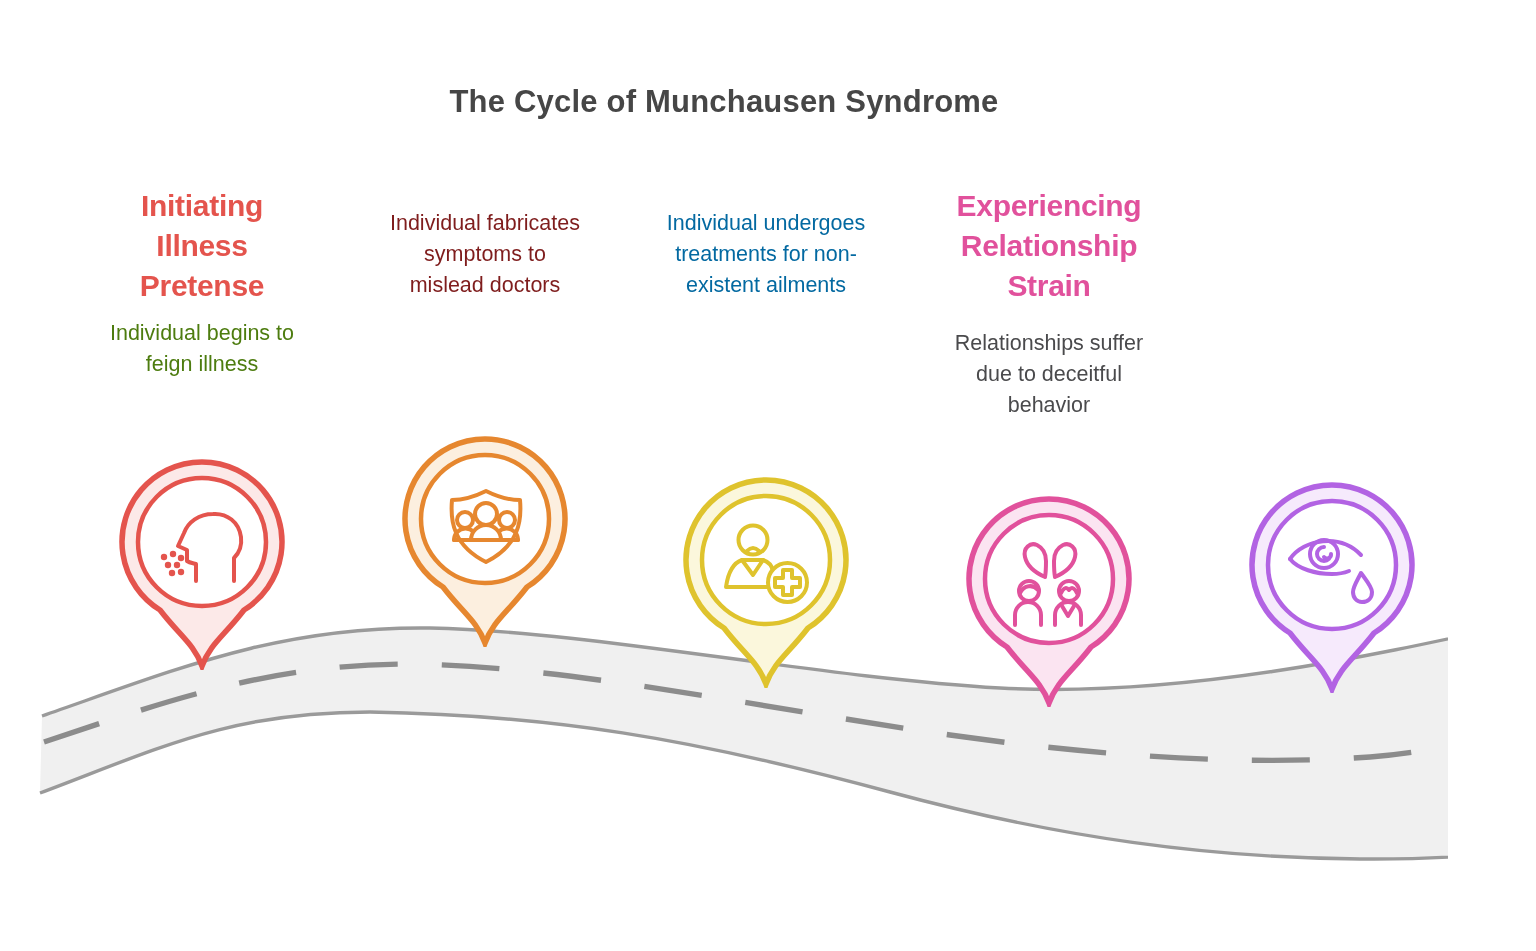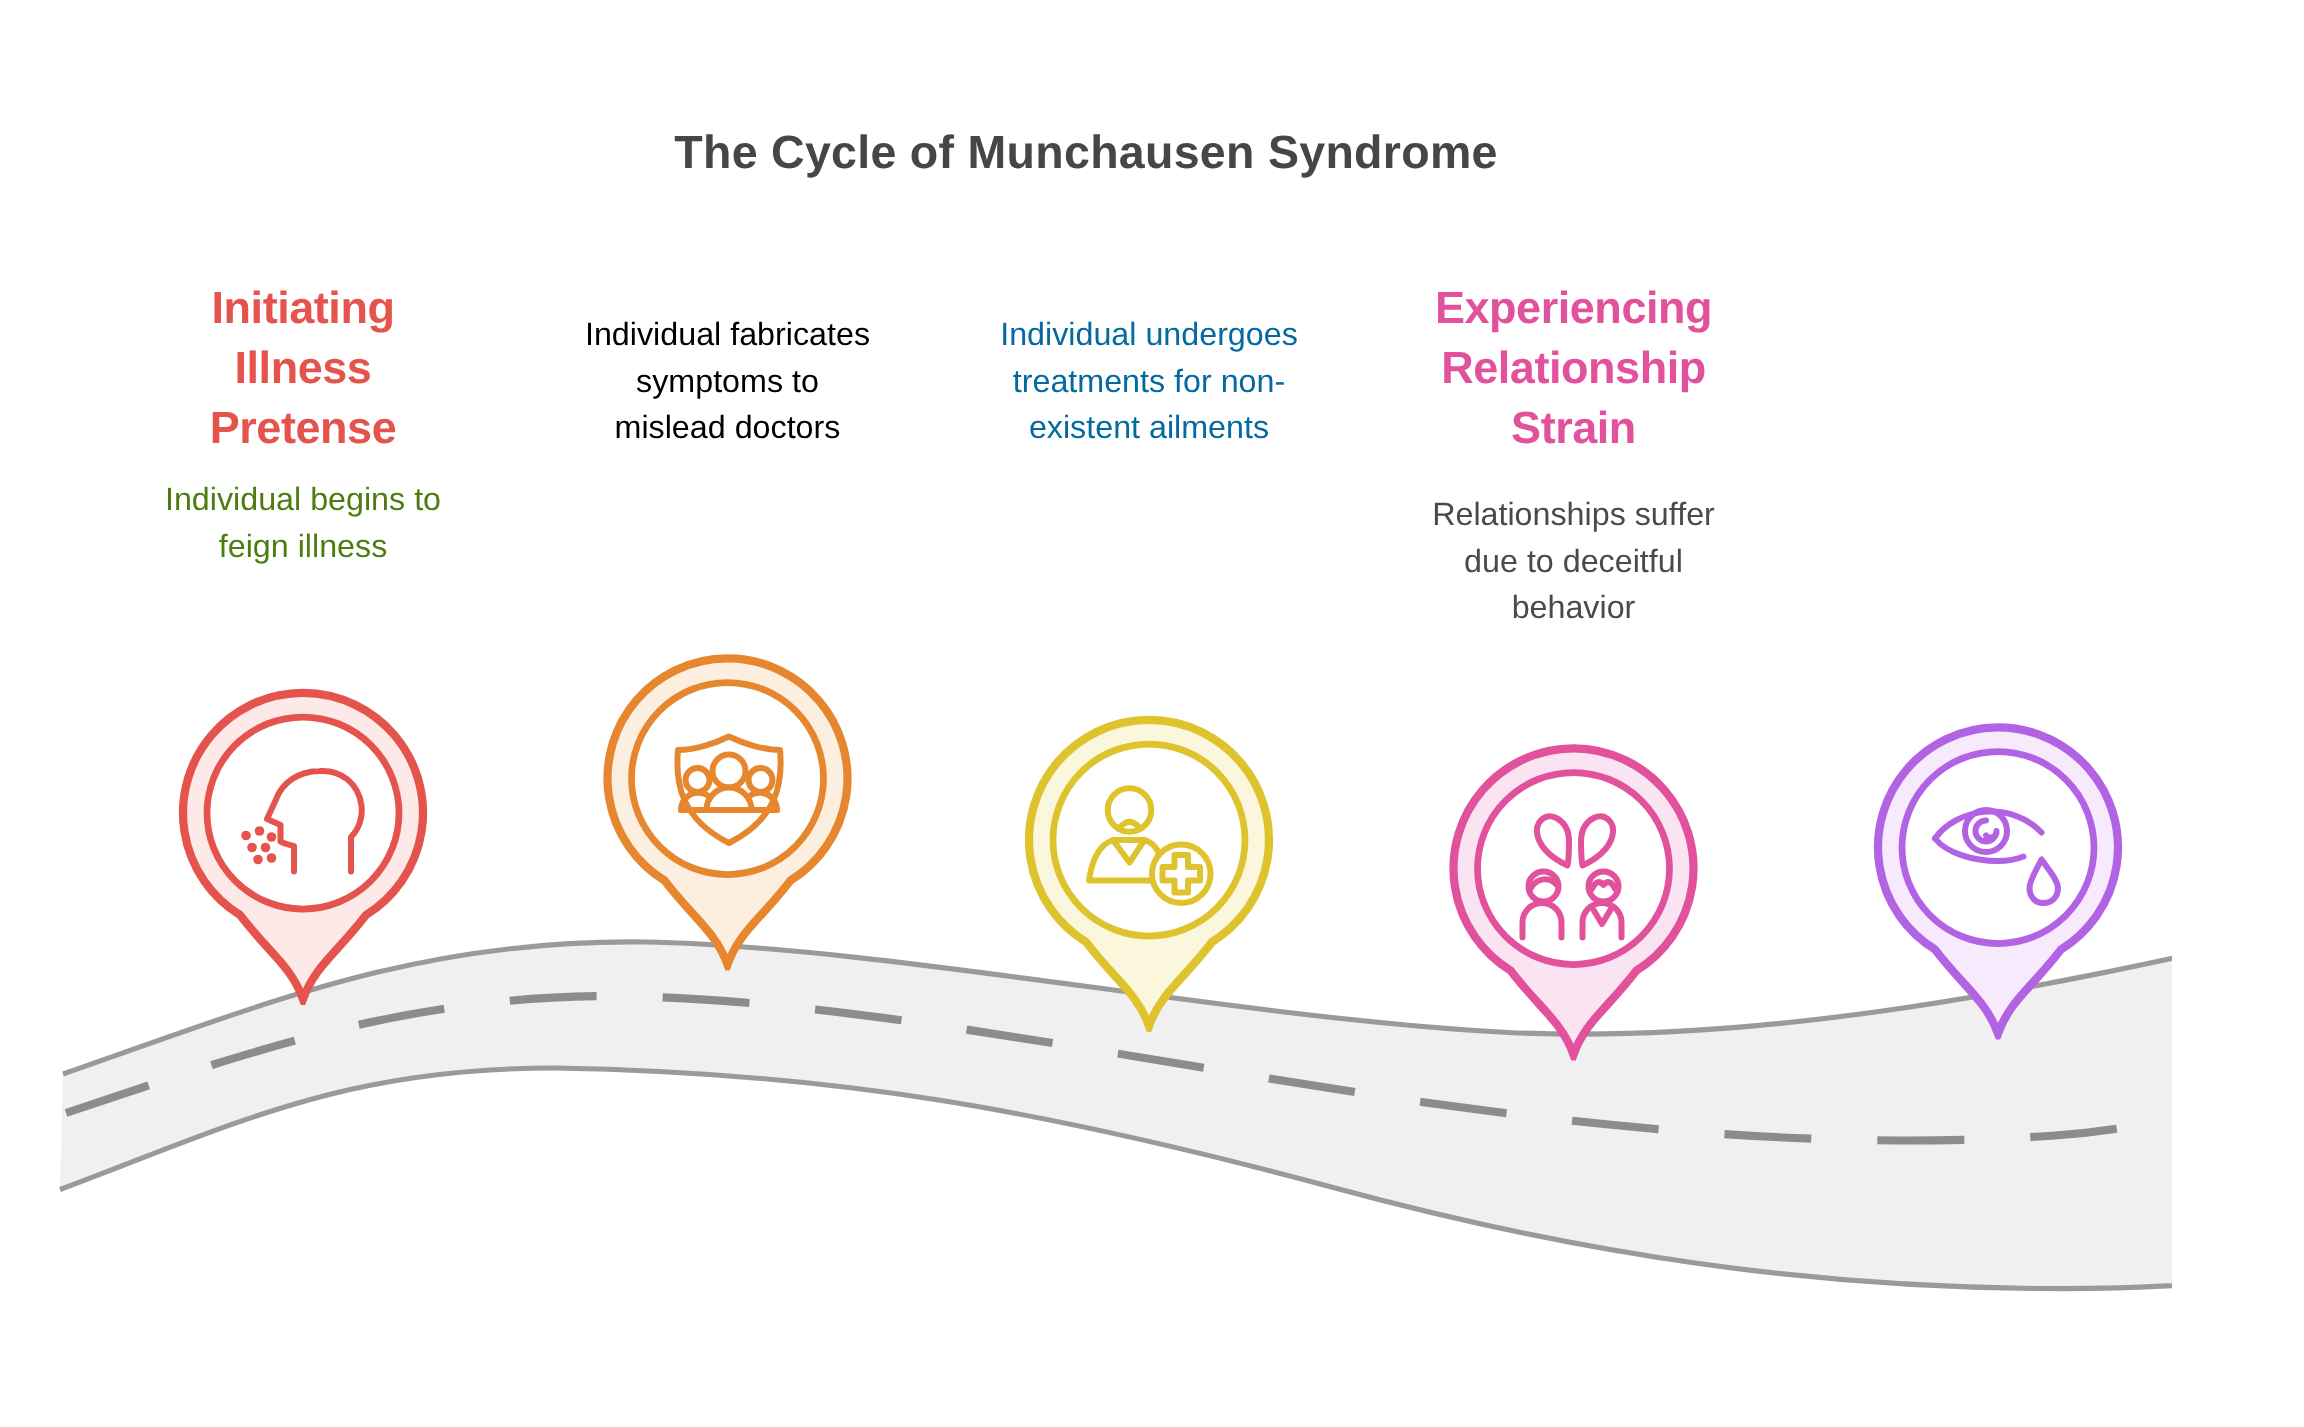--- a/index.html
+++ b/index.html
@@ -66,21 +66,21 @@
   <div class="page-title" style="color: rgb(70, 70, 70);">The Cycle of Munchausen Syndrome</div>
 
   <div class="stage-col col-1">
     <h2 class="heading" style="color: rgb(228, 84, 77);">Initiating
 Illness
 Pretense</h2>
     <p class="desc" style="color: #4d7c0f; margin-top: 12px;">Individual begins to
 feign illness</p>
   </div>
   <div class="stage-col col-2">
-    <p class="desc" style="color: #000000;">Individual fabricates
+    <p class="desc" style="color: #7f1d1d;">Individual fabricates
 symptoms to
 mislead doctors</p>
   </div>
   <div class="stage-col col-3">
     <p class="desc" style="color: #0369a1;">Individual undergoes
 treatments for non-
 existent ailments</p>
   </div>
   <div class="stage-col col-4">
     <h2 class="heading" style="color: rgb(225, 81, 156);">Experiencing

